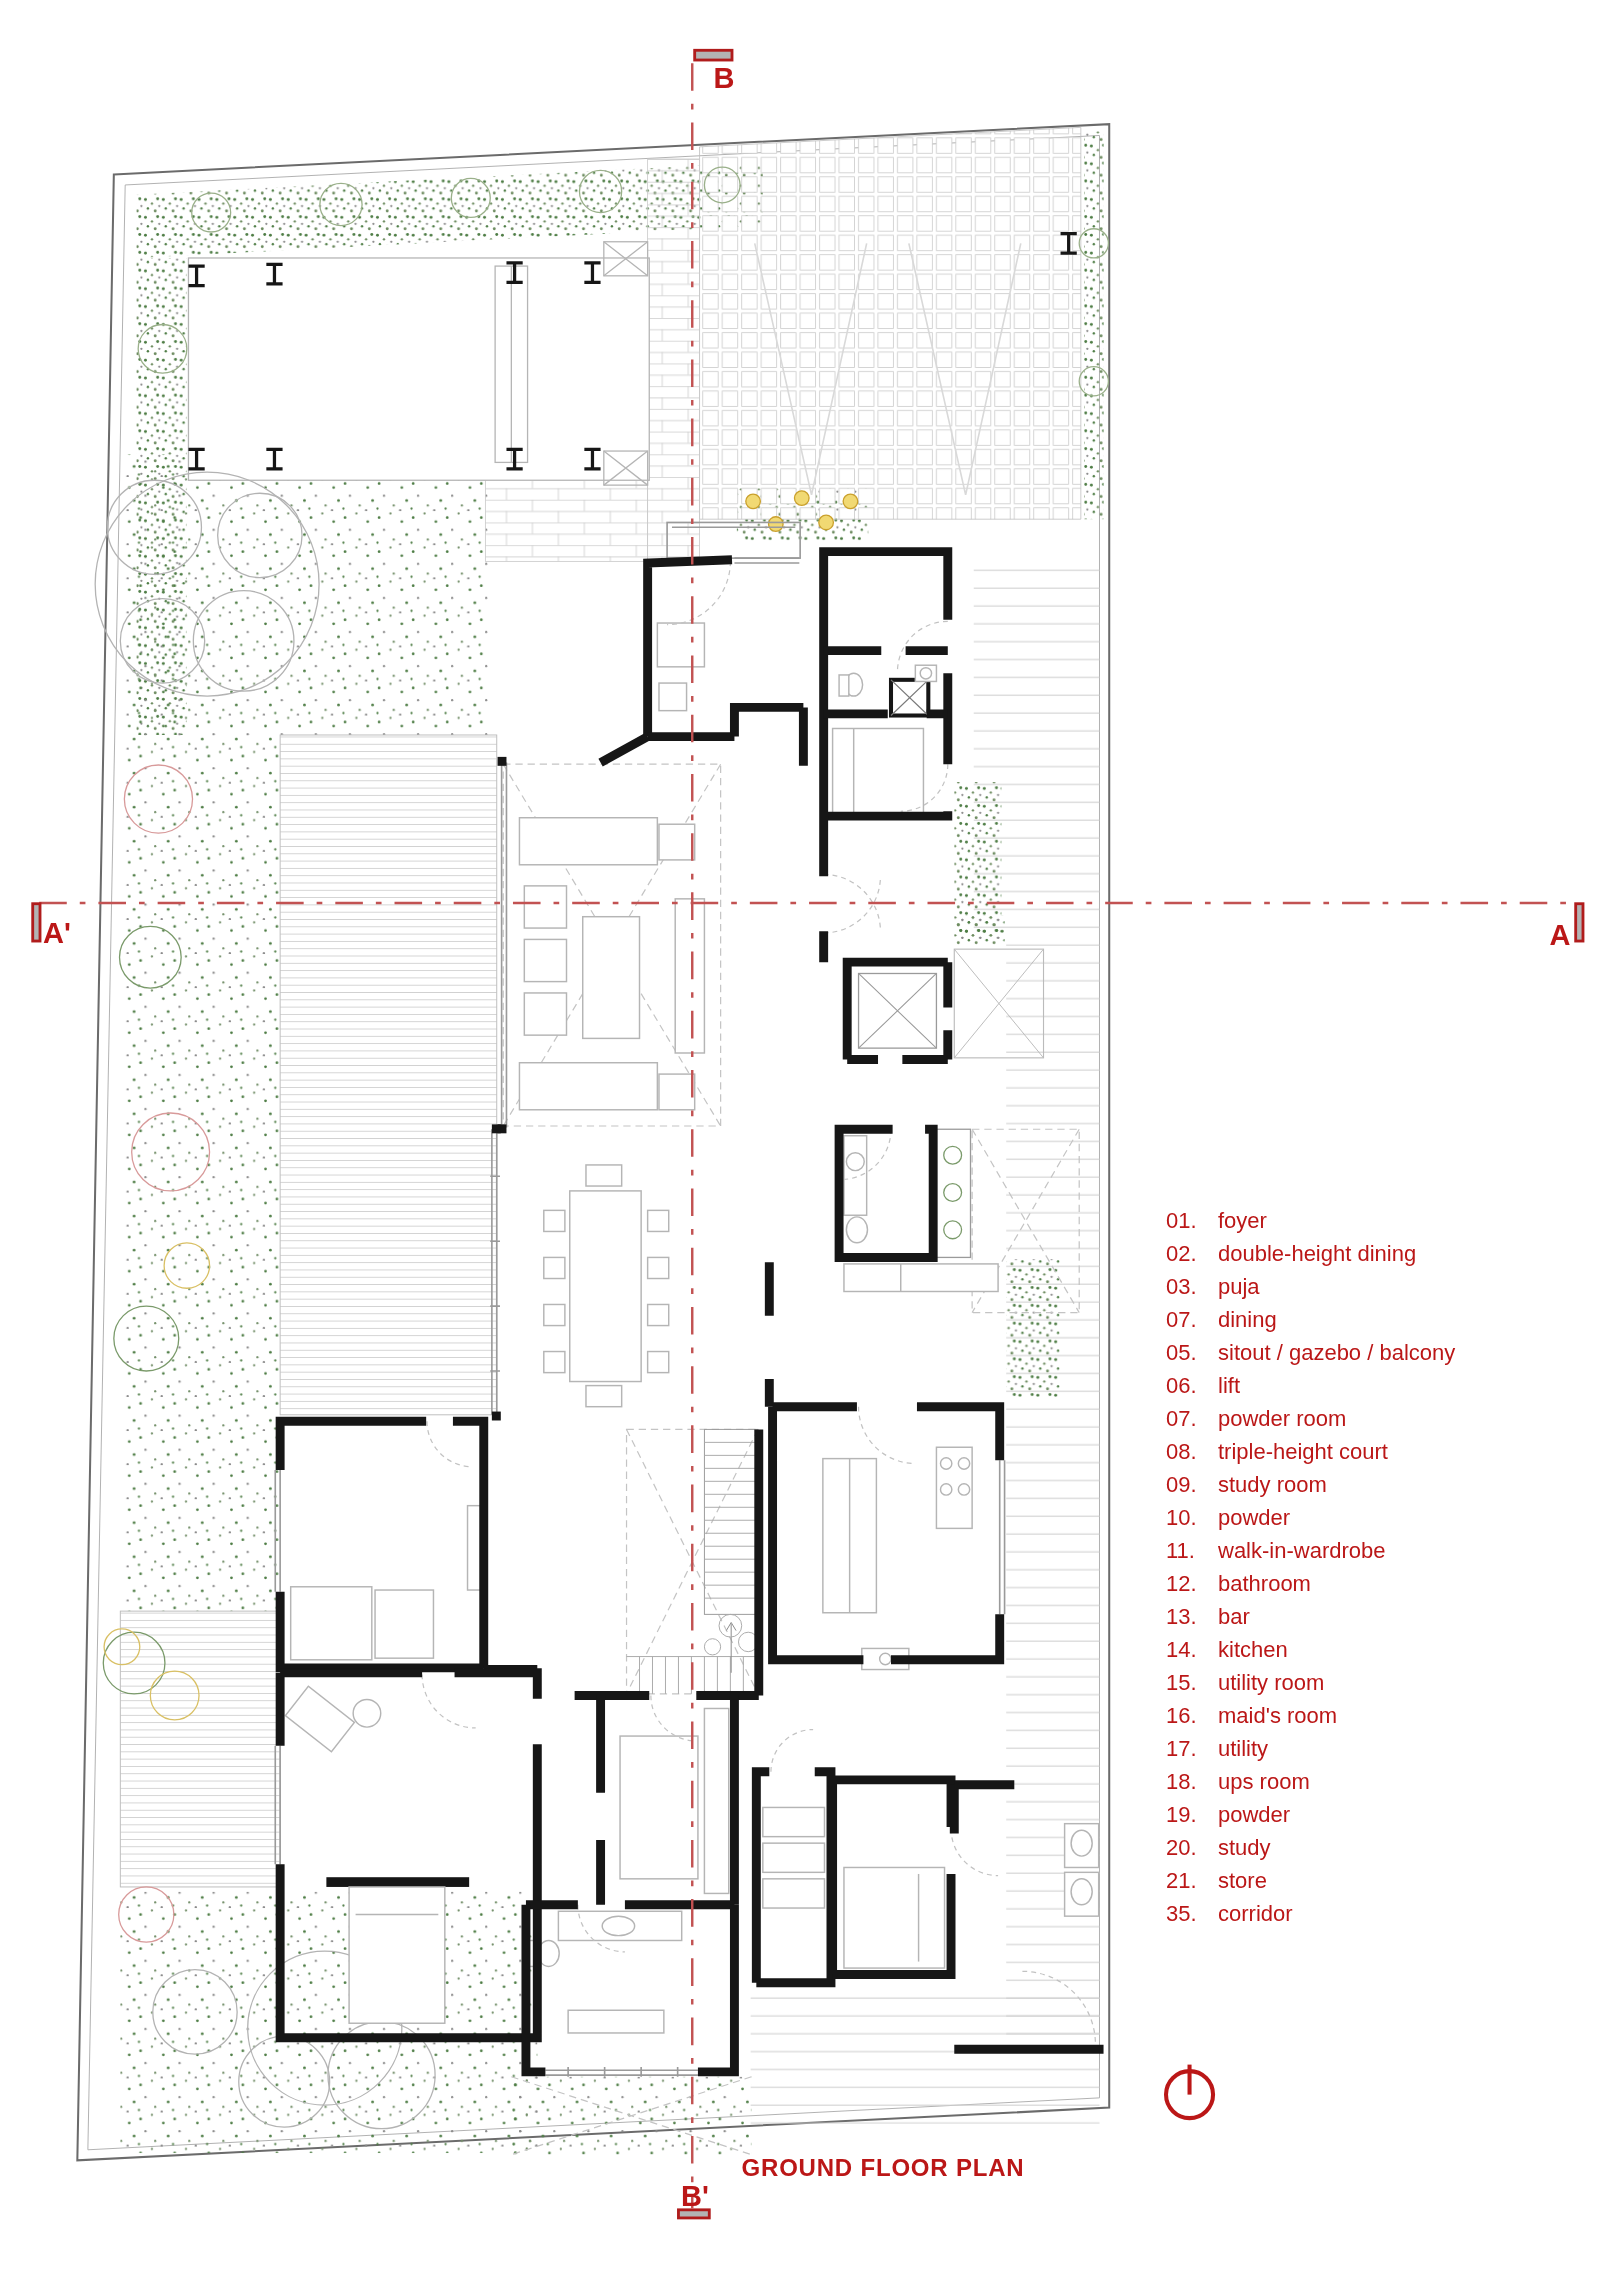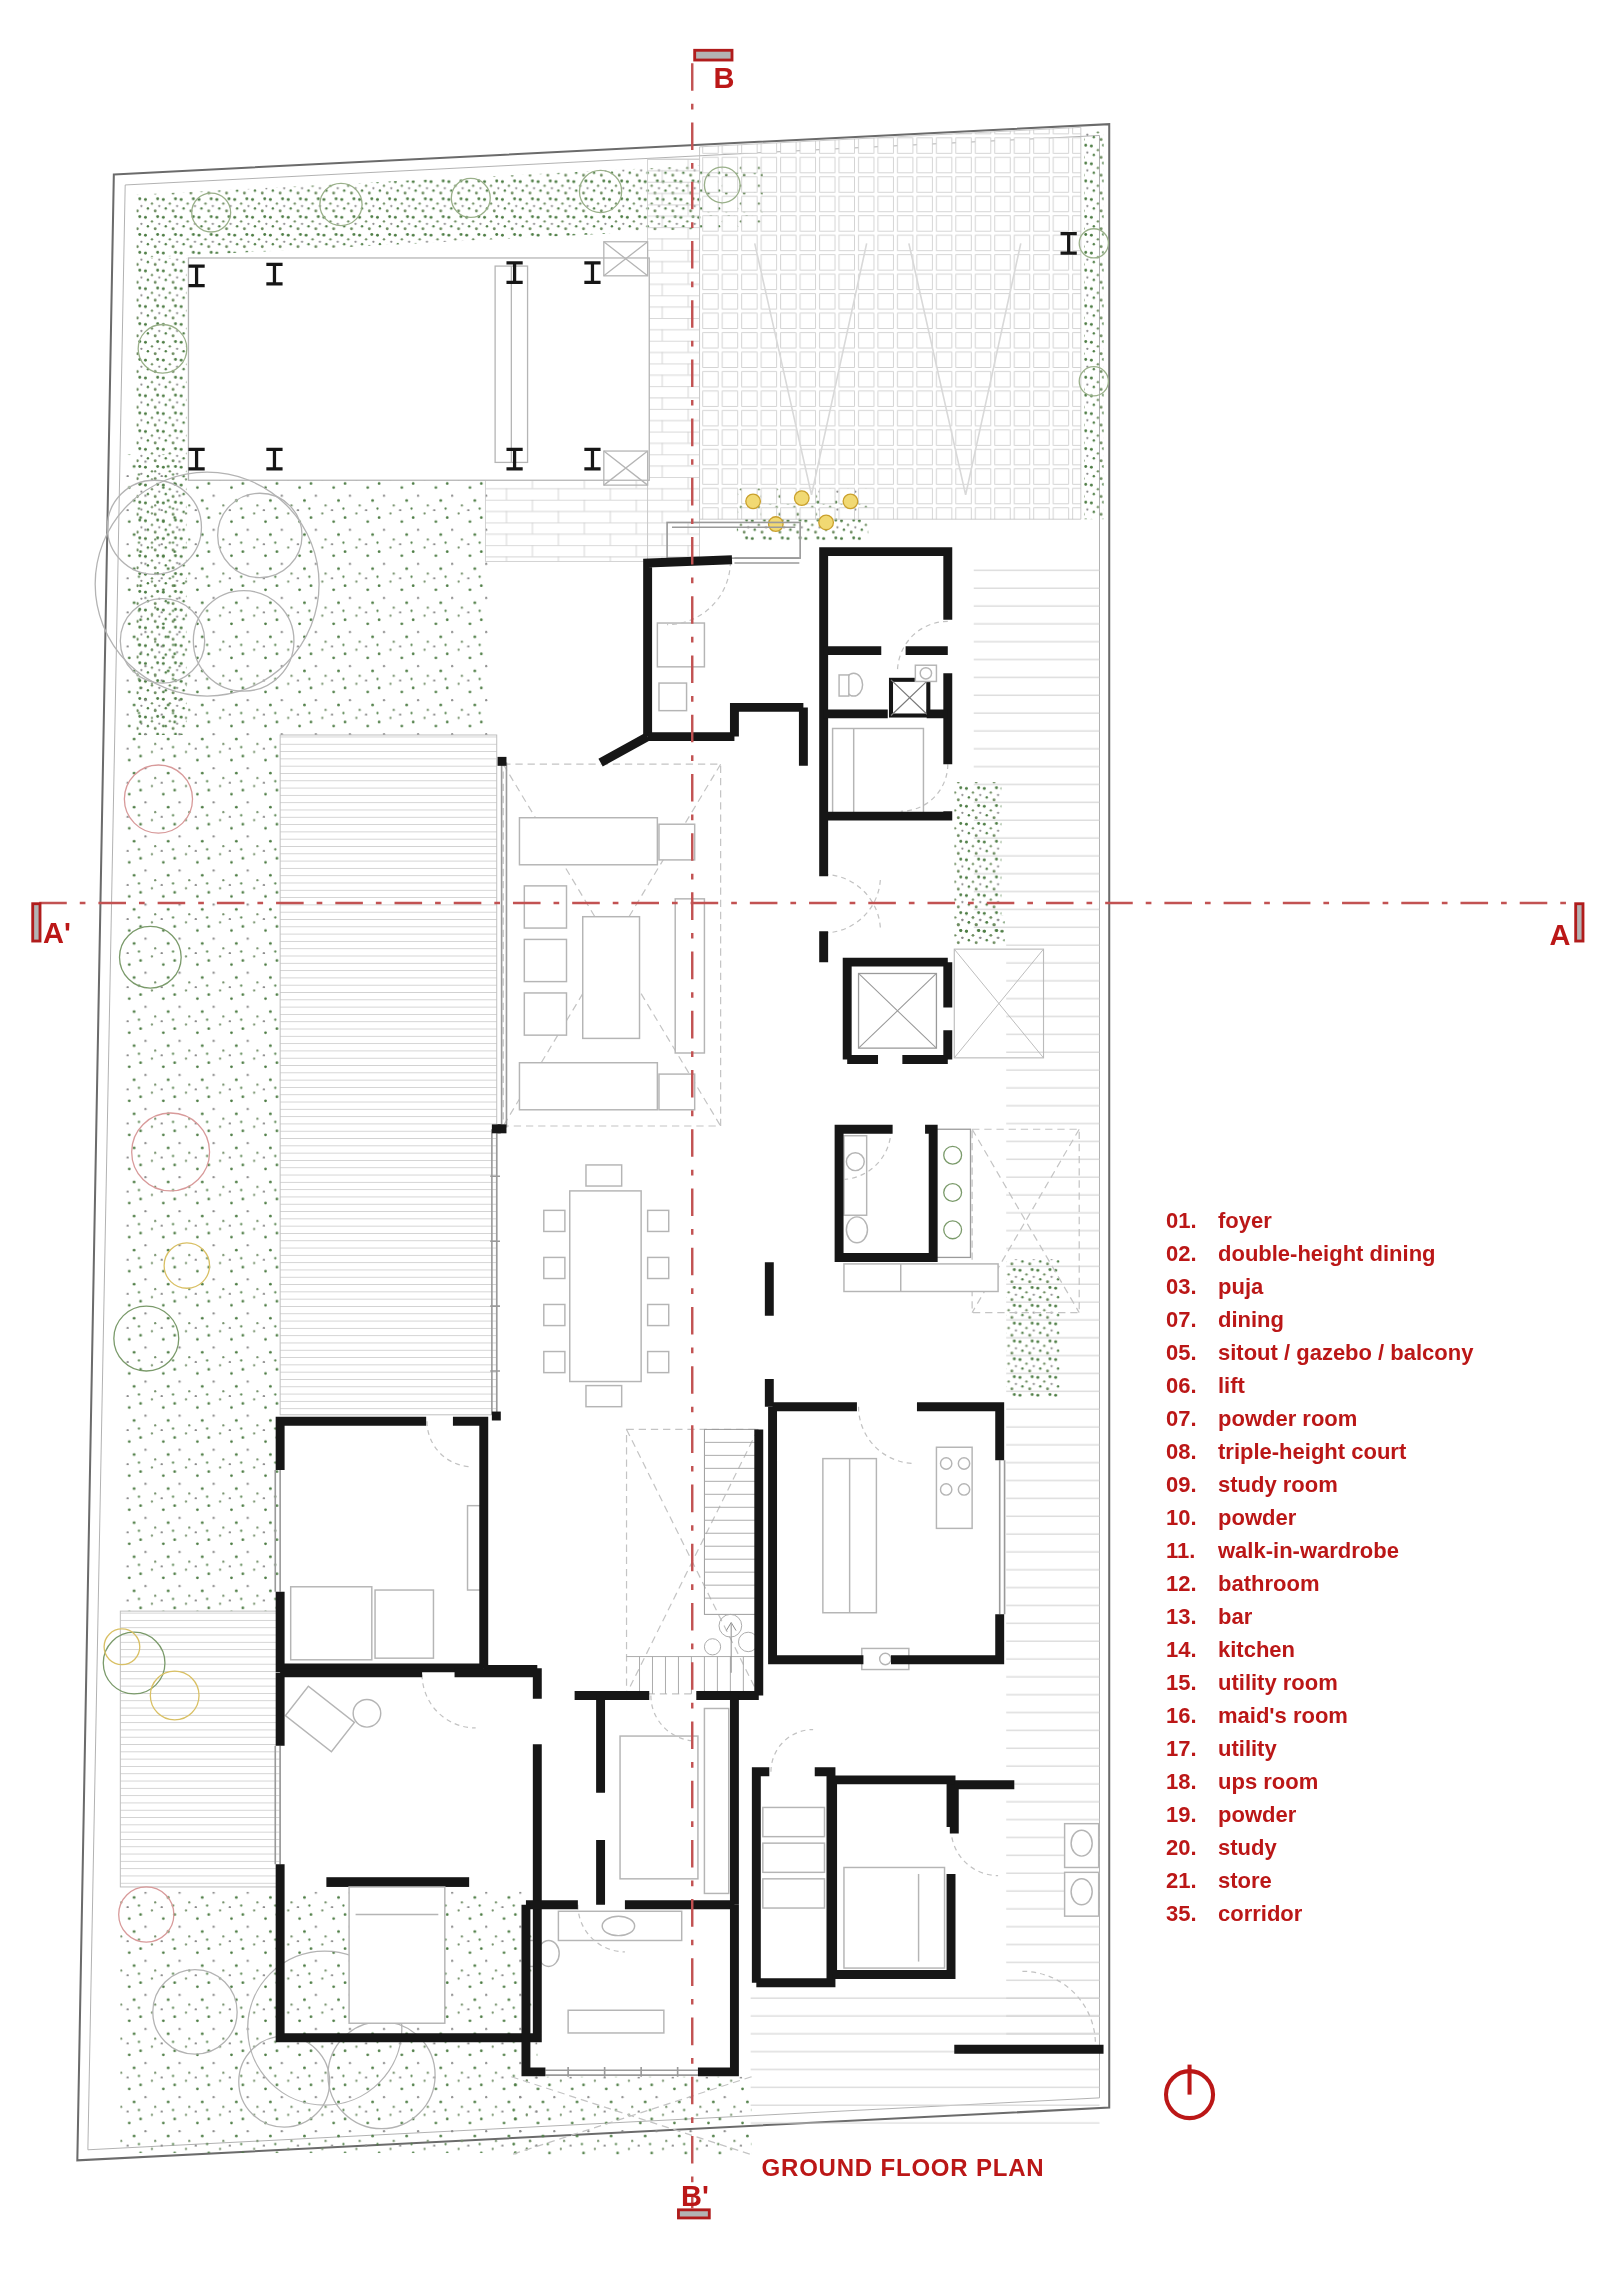--- a/index.html
+++ b/index.html
@@ -3,23 +3,23 @@
 <meta charset="utf-8">
 <style>
   html,body{margin:0;padding:0;background:#ffffff}
   .page{position:relative;width:1623px;height:2295px;background:#ffffff;
         font-family:"Liberation Sans",sans-serif;overflow:hidden}
   .page svg{position:absolute;left:0;top:0;display:block}
   .room-label{position:absolute;transform:translate(-50%,-50%);color:#bb1717;
         font-weight:bold;font-size:33px;letter-spacing:0.8px;white-space:nowrap}
   .sec-label{position:absolute;transform:translate(-50%,-50%);color:#bb1717;
         font-weight:bold;font-size:29px;white-space:nowrap}
-  .title{position:absolute;left:903px;top:2168px;transform:translate(-50%,-50%);
+  .title{position:absolute;left:883px;top:2168px;transform:translate(-50%,-50%);
         color:#bb1717;font-weight:bold;font-size:24px;letter-spacing:0.8px;white-space:nowrap}
-  .legend{position:absolute;left:1166px;top:1204px;color:#bb1717;font-weight:bold;
+  .legend{position:absolute;left:1166px;top:1204px;color:#bb1717;font-weight:normal;
         font-size:22px;line-height:33px}
   .legend-row{display:flex;white-space:nowrap}
   .legend-num{width:52px;flex:0 0 auto}
 </style>
 </head>
 <body>
 
 <div class="page">
 
 <svg width="1623" height="2295" viewBox="0 0 2000 2829">

